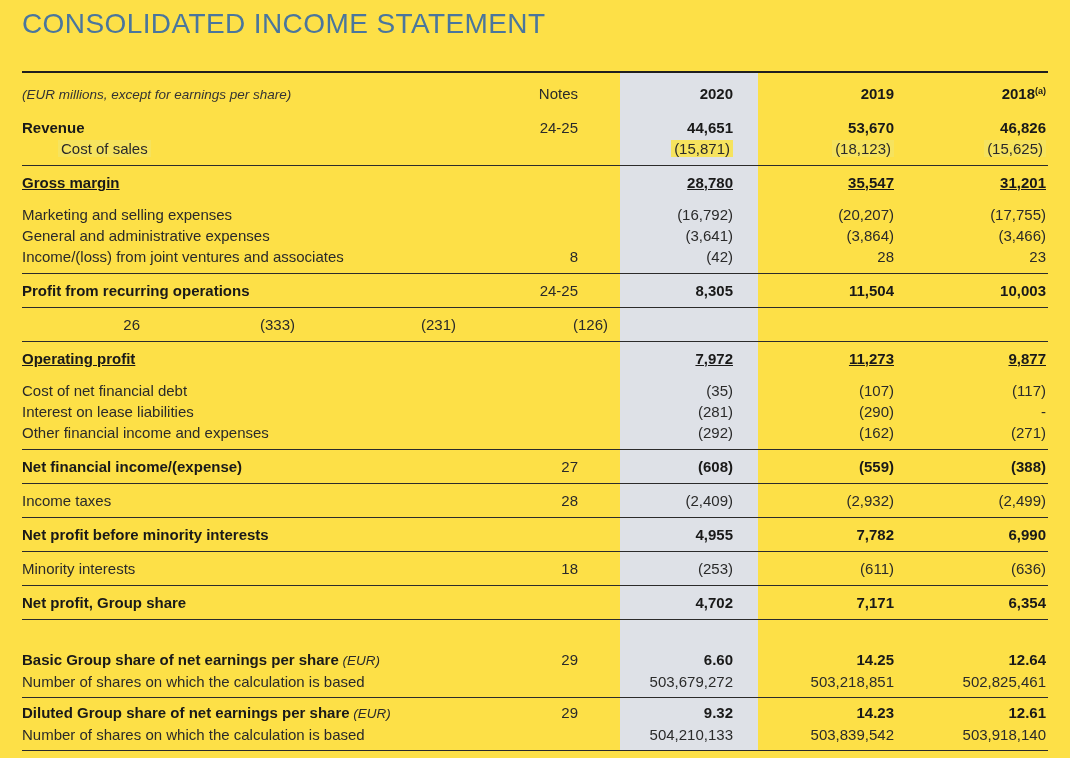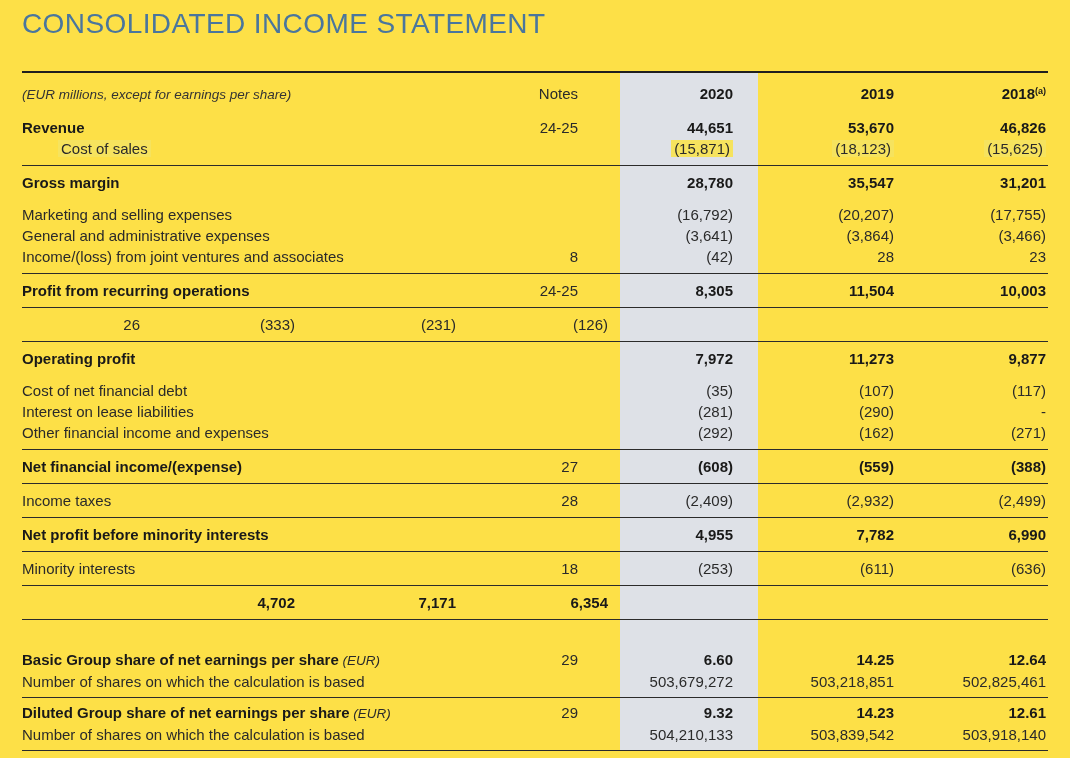--- a/index.html
+++ b/index.html
@@ -34,21 +34,21 @@
   .row.total .c-notes { font-weight:normal; color:#2a2a2a; }
   .hdr { padding:8px 0 6px; }
   .hdr .caption { font-style:italic; font-size:13.5px; color:#333; font-weight:normal; }
   .hdr .year { font-weight:bold; font-size:15px; color:#191919; }
   .hdr .c-notes { font-size:15px; color:#2a2a2a; }
   .sup { font-size:9px; vertical-align:5px; letter-spacing:0; }
   .hdr-row { margin-bottom:0; }
   .hdr .row-group { margin-top:12px; }
   .section { border-bottom:1px solid #2b2b2b; padding:6px 0; }
   .hdr-block { border-bottom:1px solid #2b2b2b; }
-  .gap-after { margin-bottom:11px; }
+  .gap-after { margin-bottom:11px;text-decoration:underline; }
   .spacer { height:25px; }
   .eps .row { line-height:21px; }
   .eps { padding:4px 0 5px; }
   .hl { background:var(--hl-color,#f6e35e); padding:0 3px;margin-left:36px; }
   .label-suffix { font-weight:normal; font-style:italic; font-size:13.5px; color:#2a2a2a; }
 </style>
 </head>
 <body>
 
 <div class="page">
@@ -194,20 +194,21 @@
             <div class="row">
               <div class="c-label">Minority interests</div>
               <div class="c-notes">18</div>
               <div class="c-y2020">(253)</div>
               <div class="c-y2019">(611)</div>
               <div class="c-y2018">(636)</div>
             </div>
           </div>
           <div class="section">
             <div class="row total">
+              <div class="c-label">Net profit, Group share</div>
               <div class="c-notes"></div>
               <div class="c-y2020">4,702</div>
               <div class="c-y2019">7,171</div>
               <div class="c-y2018">6,354</div>
             </div>
           </div>
           <div class="spacer"></div>
           <div class="section eps">
             <div class="row total">
               <div class="c-label">Basic Group share of net earnings per share<span class="label-suffix"> (EUR)</span></div>

